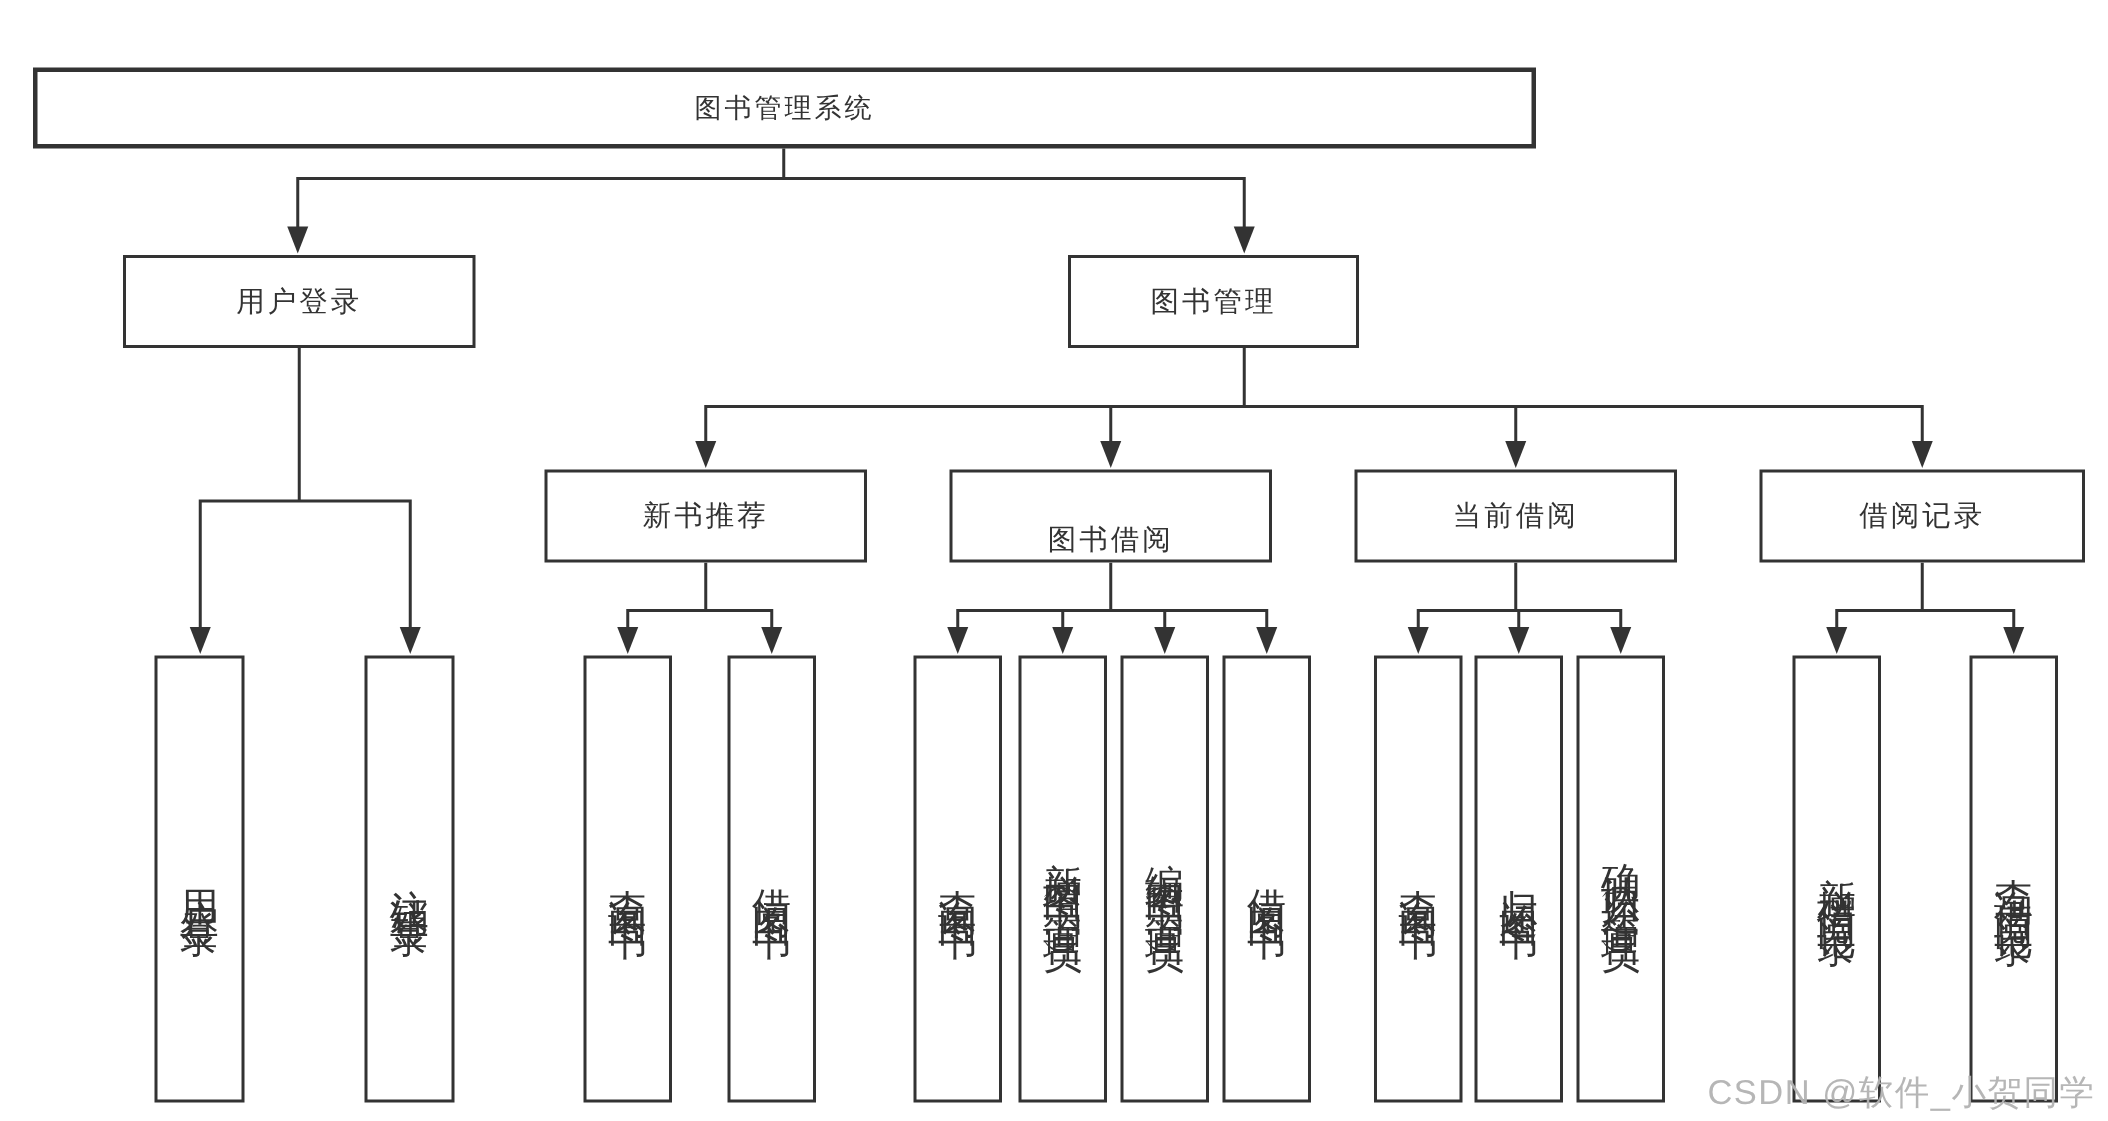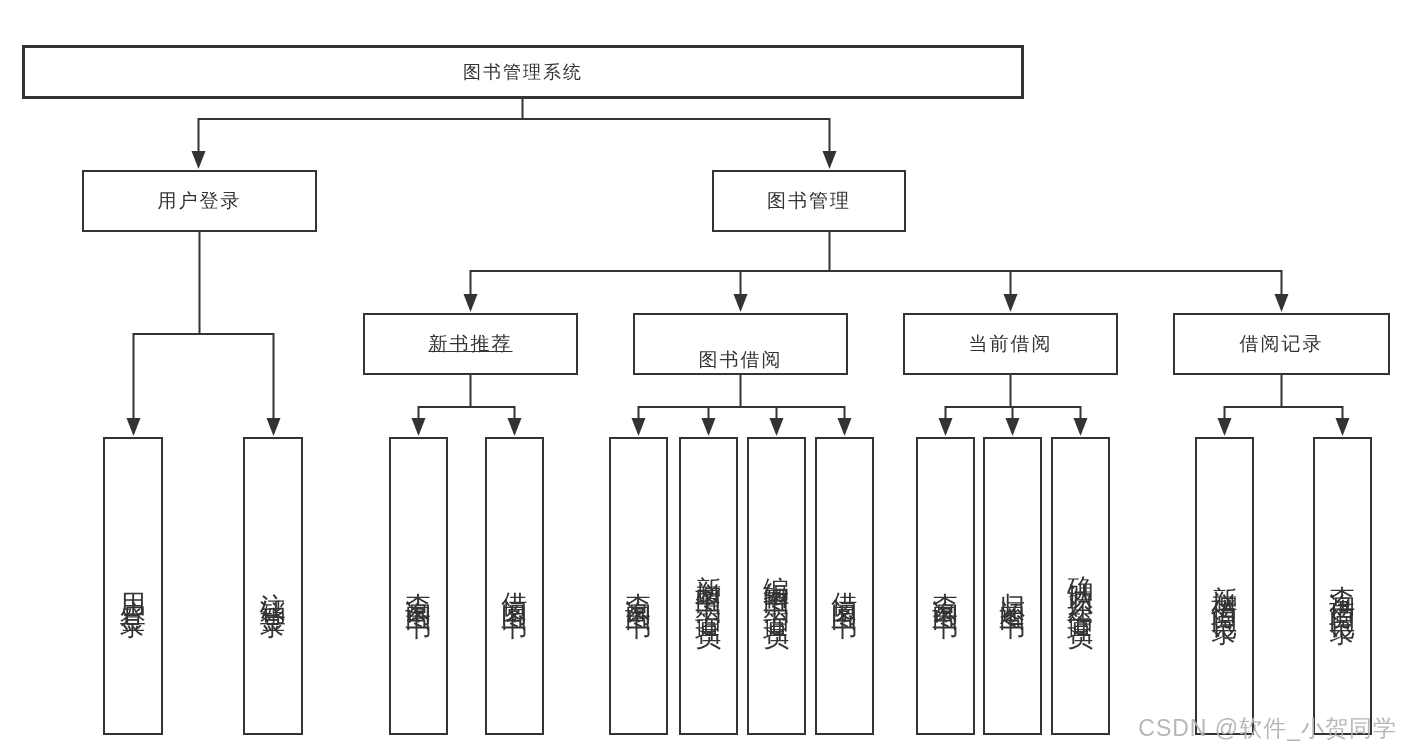--- a/index.html
+++ b/index.html
@@ -128,21 +128,21 @@
     <span>图书管理系统</span>
   </div>
 
   <div class="box h-box" style="left:82px; top:170px; width:235px; height:62px;">
     <span>用户登录</span>
   </div>
   <div class="box h-box" style="left:712px; top:170px; width:194px; height:62px;">
     <span>图书管理</span>
   </div>
 
-  <div class="box h-box" style="left:363px; top:313px; width:215px; height:62px;text-decoration:underline;">
+  <div class="box h-box" style="left:363px; top:313px; width:215px; height:62px;">
     <span>新书推荐</span>
   </div>
   <div class="box h-box" style="left:633px; top:313px; width:215px; height:62px;align-items:flex-end;">
     <span>图书借阅</span>
   </div>
   <div class="box h-box" style="left:903px; top:313px; width:215px; height:62px;">
     <span>当前借阅</span>
   </div>
   <div class="box h-box" style="left:1173px; top:313px; width:217px; height:62px;">
     <span>借阅记录</span>

